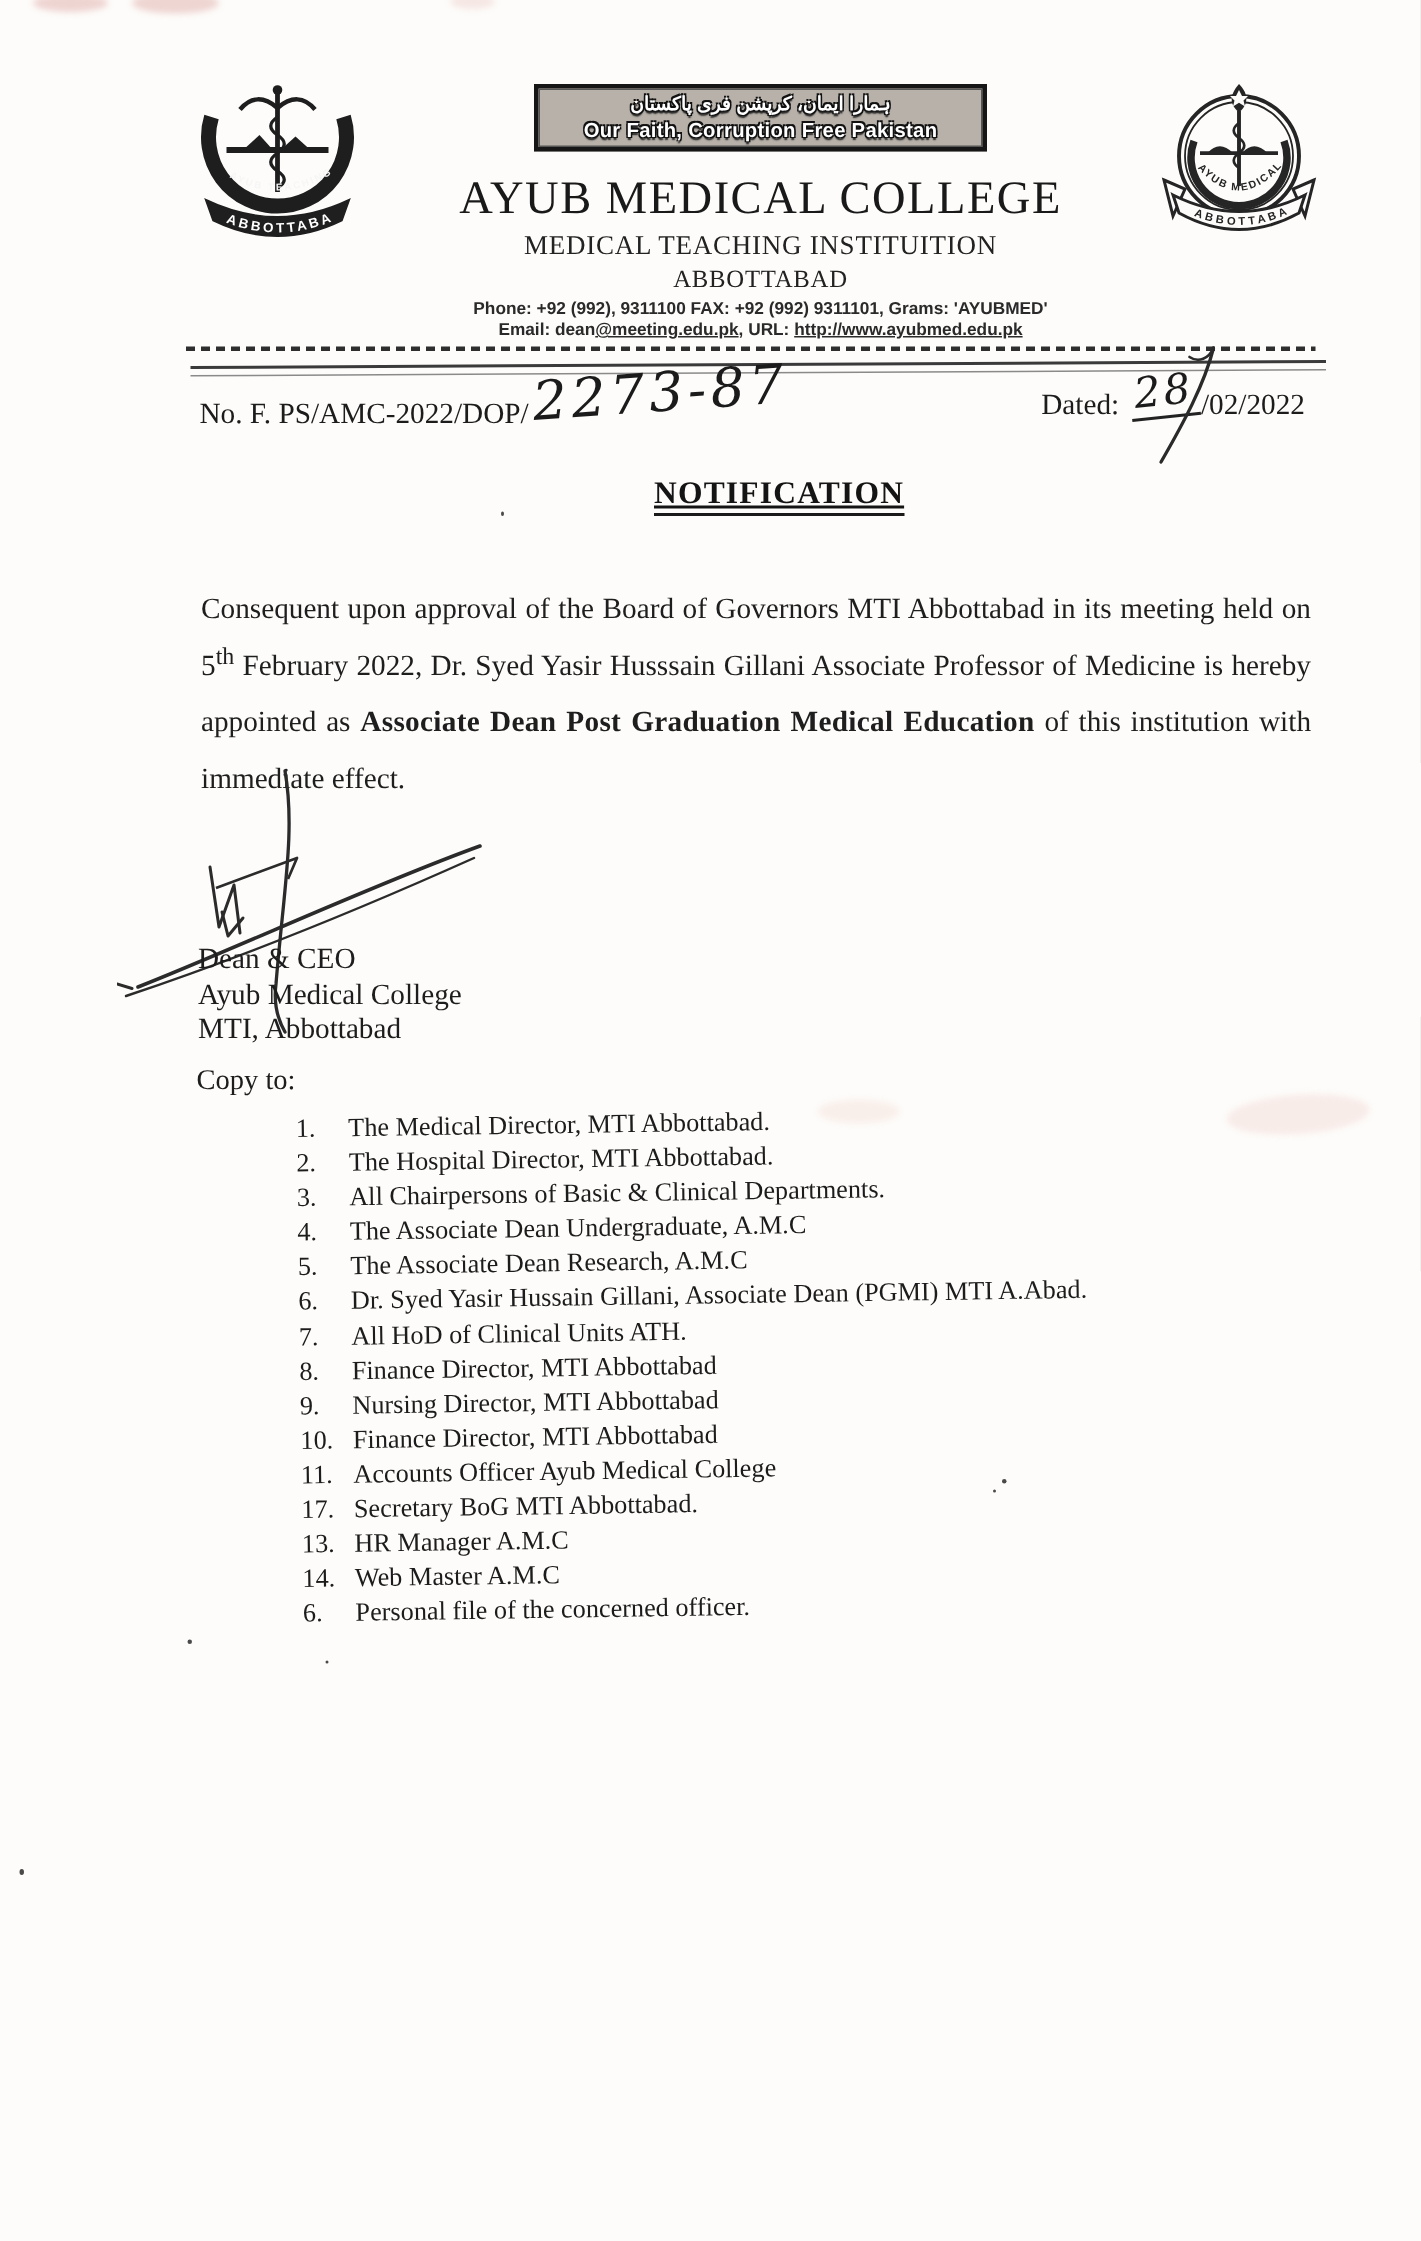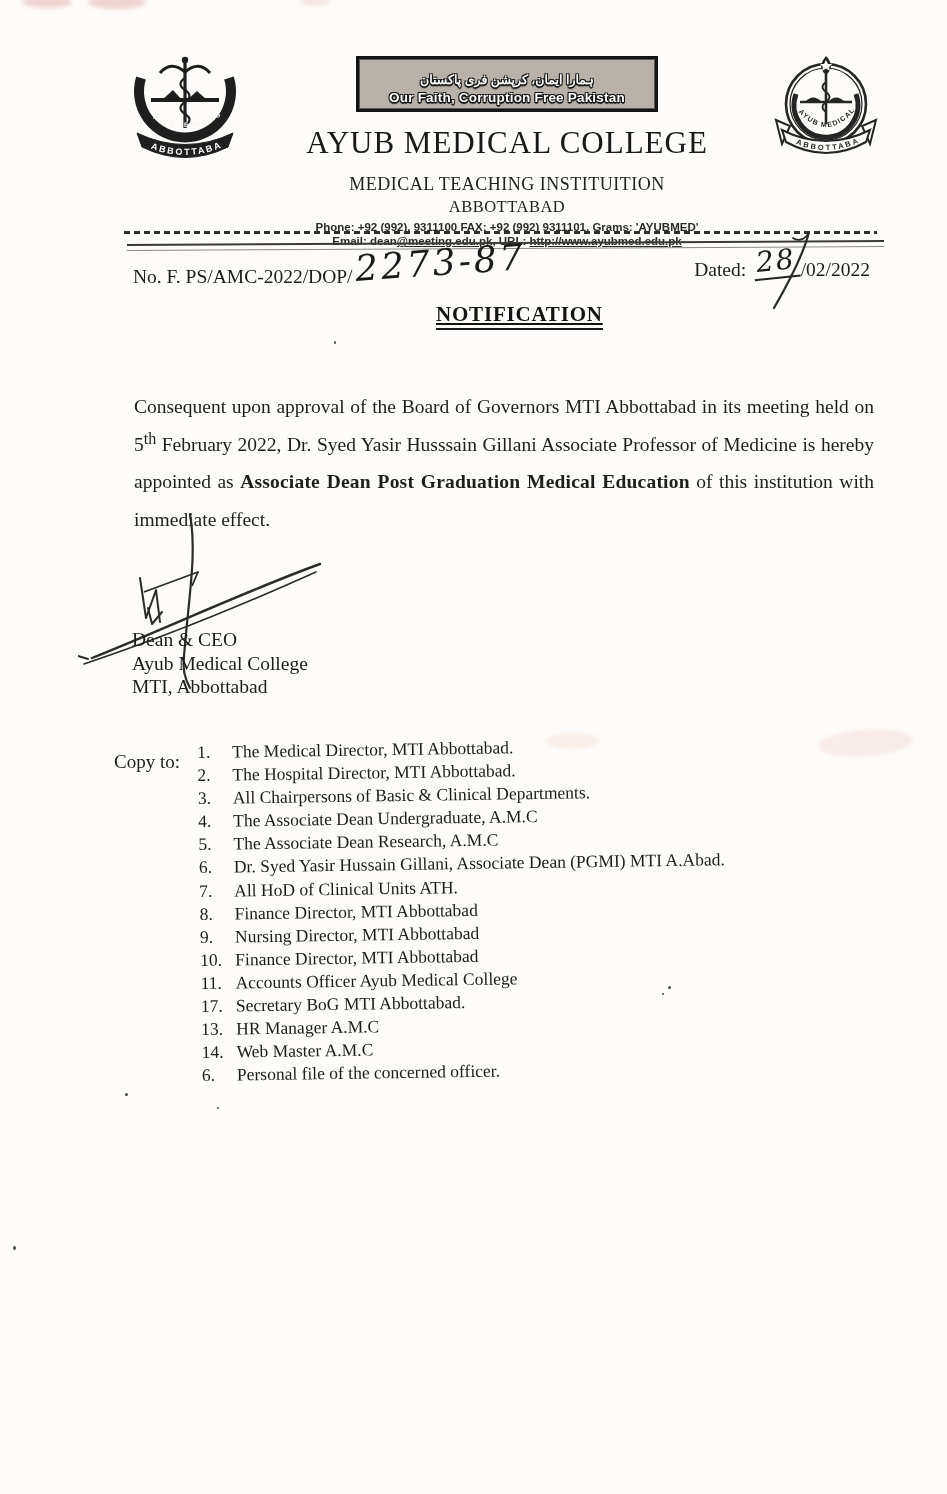--- a/index.html
+++ b/index.html
@@ -8,32 +8,32 @@
     background:#fdfcfa; overflow:hidden; color:#1f1f1f;
     font-family:"Liberation Serif", serif;
   }
   
   .logo{position:absolute;}
   .logo-left{left:124px; top:48px; width:122px; height:118px;}
   .logo-right{left:768px; top:52px; width:116px; height:116px;}
   .head-center{position:absolute; left:237px; top:56px; width:540px; text-align:center;}
   .slogan{
     width:288px; margin:0 auto; border:3px solid #161616;
-    background:#b7b1a9; padding:13px 4px 3px;
+    background:#b7b1a9; padding:2px 4px 3px;
     box-shadow:0 0 0 1px #555 inset;
   }
   .slogan div{
     font-family:"Liberation Sans", sans-serif; font-weight:bold; color:#fff;
     text-shadow:-1px -1px 0 #111,1px -1px 0 #111,-1px 1px 0 #111,1px 1px 0 #111,0 2px 1px #222;
     line-height:17px; white-space:nowrap;
   }
   .slogan .urdu{font-size:12.5px;}
   .slogan .eng{font-size:13.5px; letter-spacing:0.2px;}
   .college-name{margin:13px 0 0; font-size:31px; font-weight:normal; letter-spacing:1px; color:#191919;}
-  .sub1{font-size:18px; letter-spacing:0.5px; margin-top:13px; color:#222;}
+  .sub1{font-size:18px; letter-spacing:0.5px; margin-top:3px; color:#222;}
   .sub2{font-size:16.5px; letter-spacing:0.5px; margin-top:2px; color:#222;}
   .contact{font-family:"Liberation Sans", sans-serif; font-weight:bold; font-size:11.5px; color:#2a2a2a; margin-top:4px;}
   .contact + .contact{margin-top:2px;}
   .contact .u{text-decoration:underline;}
   
   .sep-dashes{
     position:absolute; left:124px; top:231px; width:753px; height:3px;
     background:repeating-linear-gradient(90deg,#2e2e2e 0 6px,transparent 6px 10px);
   }
   .sep-solid{
@@ -50,36 +50,36 @@
   .hand{
     font-family:"DejaVu Serif", serif; font-style:italic; color:#1b1b1b;
     display:inline-block;
   }
   .ref-num{font-size:36px; letter-spacing:3px; transform:rotate(-4deg); position:relative; top:-8px; margin-left:2px;}
   .date-num{font-size:28px; letter-spacing:2px; transform:rotate(-6deg); position:relative; top:-6px;
     border-bottom:2px solid #222; padding:0 3px; margin:0 2px;}
   .slash-svg{position:absolute; left:762px; top:222px; width:62px; height:92px;}
   
   .notif{
-    position:absolute; left:436px; top:302px; margin:0;
+    position:absolute; left:436px; top:316px; margin:0;
     font-size:21px; font-weight:bold; letter-spacing:0.8px; color:#141414;
     text-decoration:underline; border-bottom:2.5px solid #1a1a1a; padding-bottom:1px;
   }
   
   .bodytext{
     position:absolute; left:134px; top:388px; width:740px; margin:0;
     font-size:19.5px; line-height:37.5px; text-align:justify; color:#1e1e1e;
   }
   .bodytext sup{font-size:16px; line-height:0;}
   .bodytext b{letter-spacing:0.2px;}
   
   .sig-svg{position:absolute; left:78px; top:506px; width:290px; height:190px;}
   .sig-block{position:absolute; left:132px; top:628px; font-size:19.5px; line-height:23.5px; color:#1d1d1d;}
   
-  .copy-label{position:absolute; left:114px; top:710px; font-size:19px; color:#1d1d1d;margin-top:41px;}
+  .copy-label{position:absolute; left:131px; top:710px; font-size:19px; color:#1d1d1d;}
   .copy-list{
     position:absolute; left:197px; top:741px; width:620px; margin:0; padding:0;
     list-style:none; font-size:17.5px; line-height:23.1px; color:#1c1c1c;
     transform:rotate(-0.85deg); transform-origin:0 0;
   }
   .copy-list li{display:flex;}
   .copy-list .num{width:35px; flex:0 0 35px;}
   
   .smudge{position:absolute; border-radius:50%; filter:blur(2px);}
   .speck{position:absolute; background:#4a4a4a; border-radius:50%;}

